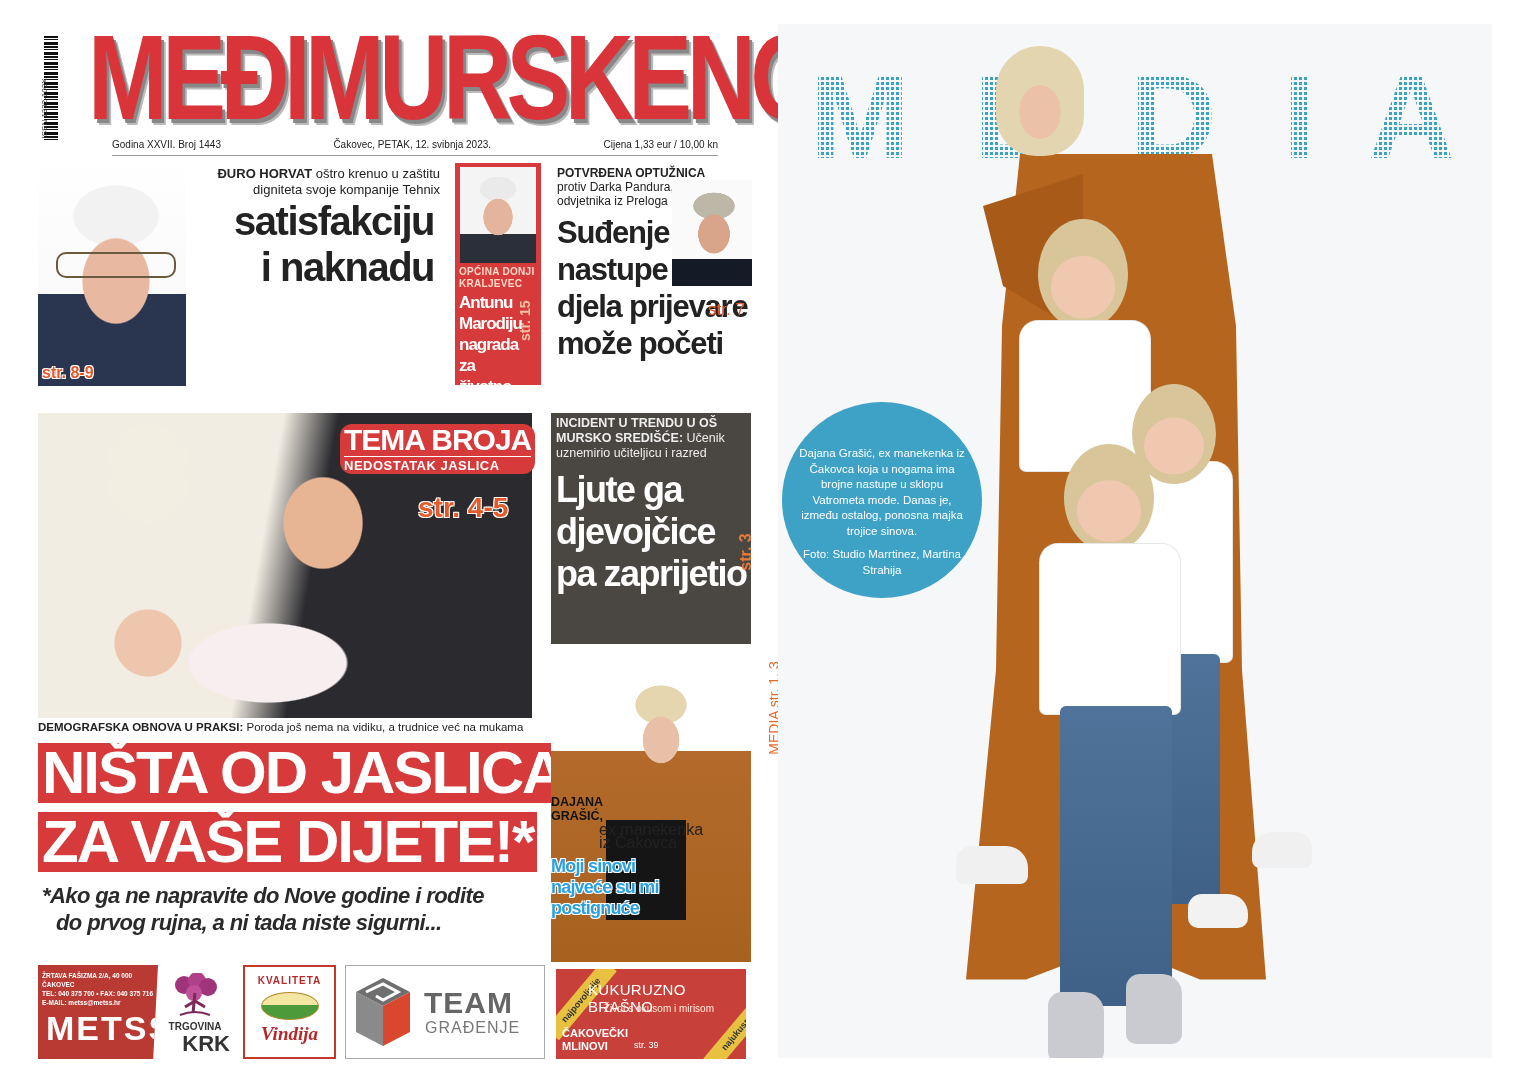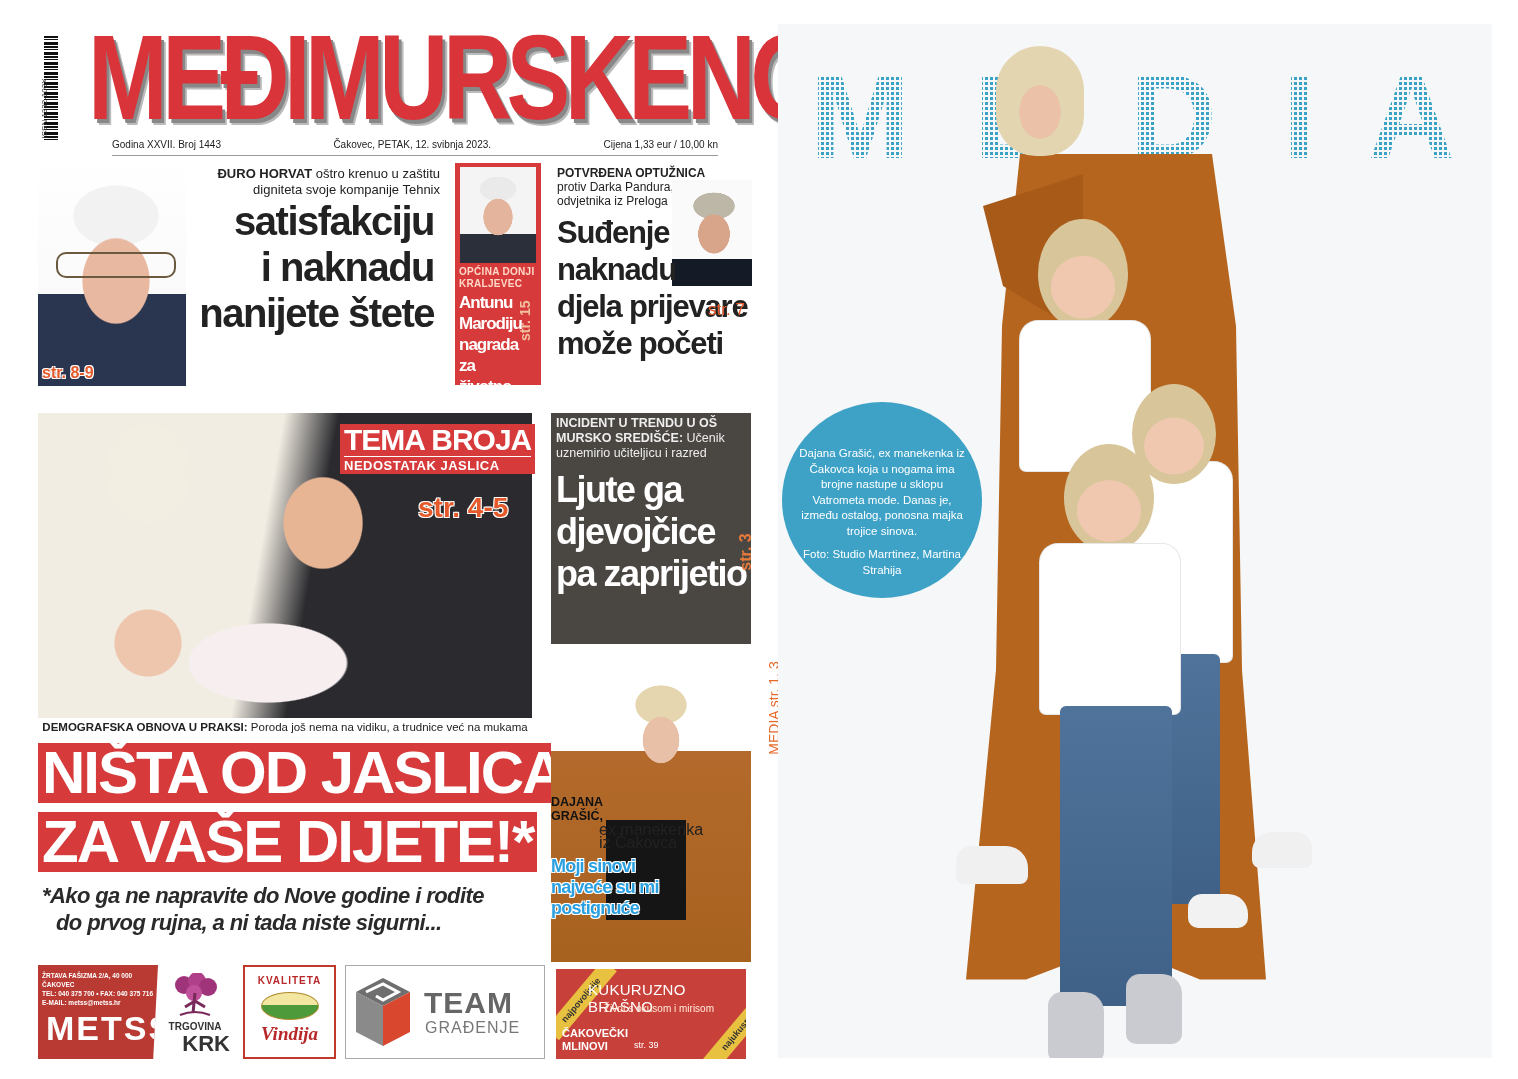--- a/index.html
+++ b/index.html
@@ -68,24 +68,24 @@
   
   .tema-photo {
     left:38px; top:413px; width:494px; height:305px;
     background:
       radial-gradient(ellipse 60px 70px at 110px 60px,#f3eee2 0 70%,transparent 72%),
       radial-gradient(ellipse 65px 75px at 285px 110px,#e7b494 0 60%,transparent 62%),
       radial-gradient(ellipse 55px 55px at 110px 230px,#eec6ae 0 60%,transparent 62%),
       radial-gradient(ellipse 120px 60px at 230px 250px,#f7eef0 0 65%,transparent 67%),
       linear-gradient(100deg,#f2ede3 0 45%, #2b2b2f 55% 100%);
   }
-  .tema-box { left:340px; top:424px; background:#d63a3a; color:#fff; padding:0 4px; }
+  .tema-box { left:340px; top:424px; background:#d63a3a; color:#fff; padding:0 4px;border-radius:12px; }
   .tema-title { font-size:30px; line-height:32px; font-weight:bold; letter-spacing:-1px; display:block; border-bottom:1px solid #fff; }
   .tema-sub { font-size:13px; line-height:17px; font-weight:bold; letter-spacing:.5px; display:block; }
-  .demo { left:38px; top:720px; width:494px; font-size:11.5px; line-height:14px; white-space:nowrap; border-bottom:7px solid #0ea5e9; padding-bottom:20px;text-align:center; }
+  .demo { left:38px; top:720px; width:494px; font-size:11.5px; line-height:14px; white-space:nowrap; border-bottom:7px solid #0ea5e9; padding-bottom:20px; }
   .banner { background:#d63a3a; color:#fff; font-weight:bold; font-size:60px; line-height:60px; letter-spacing:-2px; padding:0 4px; white-space:nowrap; }
   .subnote { left:42px; top:882px; width:500px; font-size:22px; line-height:27px; font-weight:bold; font-style:italic; color:#2a2a2a; letter-spacing:-0.6px; }
   
   .incident { left:551px; top:413px; width:200px; height:231px; background:#4a4642; color:#fff; }
   .incident .kick { position:absolute; left:5px; top:3px; width:192px; font-size:12.5px; line-height:15px; color:#eee; }
   .incident .head { position:absolute; left:5px; top:56px; width:192px; font-size:36px; line-height:42px; font-weight:bold; letter-spacing:-1.5px; }
   .incident .vstr { position:absolute; left:176px; top:130px; font-size:16px; color:#e87a3a; transform:rotate(-90deg); font-weight:bold; white-space:nowrap; }
   
   .dajana-mini {
     left:551px; top:660px; width:200px; height:302px;
@@ -177,42 +177,41 @@
   <div class="abs photo horvat-photo">
     <div class="glasses"></div>
     <div class="abs strlabel" style="left:4px;top:208px;font-size:16px;">str. 8-9</div>
   </div>
   <div class="abs kicker" style="left:190px;top:166px;width:250px;">
     <b>ĐURO HORVAT</b><span> oštro krenuo u zaštitu digniteta svoje kompanije Tehnix</span>
   </div>
   <div class="abs big-head" style="left:182px;top:198px;width:252px;font-size:40px;line-height:46px;">
     <div>satisfakciju</div>
     <div>i naknadu</div>
-    <div>nanijete štete</div>
   </div>
 
   <div class="abs kraljevec">
     <div class="pic"></div>
     <div class="k1">
       <div>OPĆINA DONJI</div>
       <div>KRALJEVEC</div>
     </div>
     <div class="k2 cond">Antunu Marodiju nagrada za životno djelo</div>
     <div class="vstr">str. 15</div>
   </div>
 
   <div class="abs" style="left:557px;top:166px;width:120px;font-size:12px;line-height:14px;">
     <div style="font-weight:bold;white-space:nowrap;">POTVRĐENA OPTUŽNICA</div>
     <div style="white-space:nowrap;">protiv Darka Pandura,</div>
     <div style="white-space:nowrap;">odvjetnika iz Preloga</div>
   </div>
   <div class="abs photo pandur-pic"></div>
   <div class="abs" style="left:557px;top:214px;width:200px;font-size:31px;line-height:37px;font-weight:bold;letter-spacing:-1.2px;color:#222;">
     <div>Suđenje</div>
-    <div>naknadu</div>
+    <div>nastupe</div>
     <div style="white-space:nowrap;">djela prijevare</div>
     <div>može početi</div>
   </div>
   <div class="abs" style="left:708px;top:300px;font-size:17px;color:#e55a2a;">str. 7</div>
 
   <div class="abs photo tema-photo"></div>
   <div class="abs tema-box">
     <span class="tema-title">TEMA BROJA</span>
     <span class="tema-sub">NEDOSTATAK JASLICA</span>
   </div>

